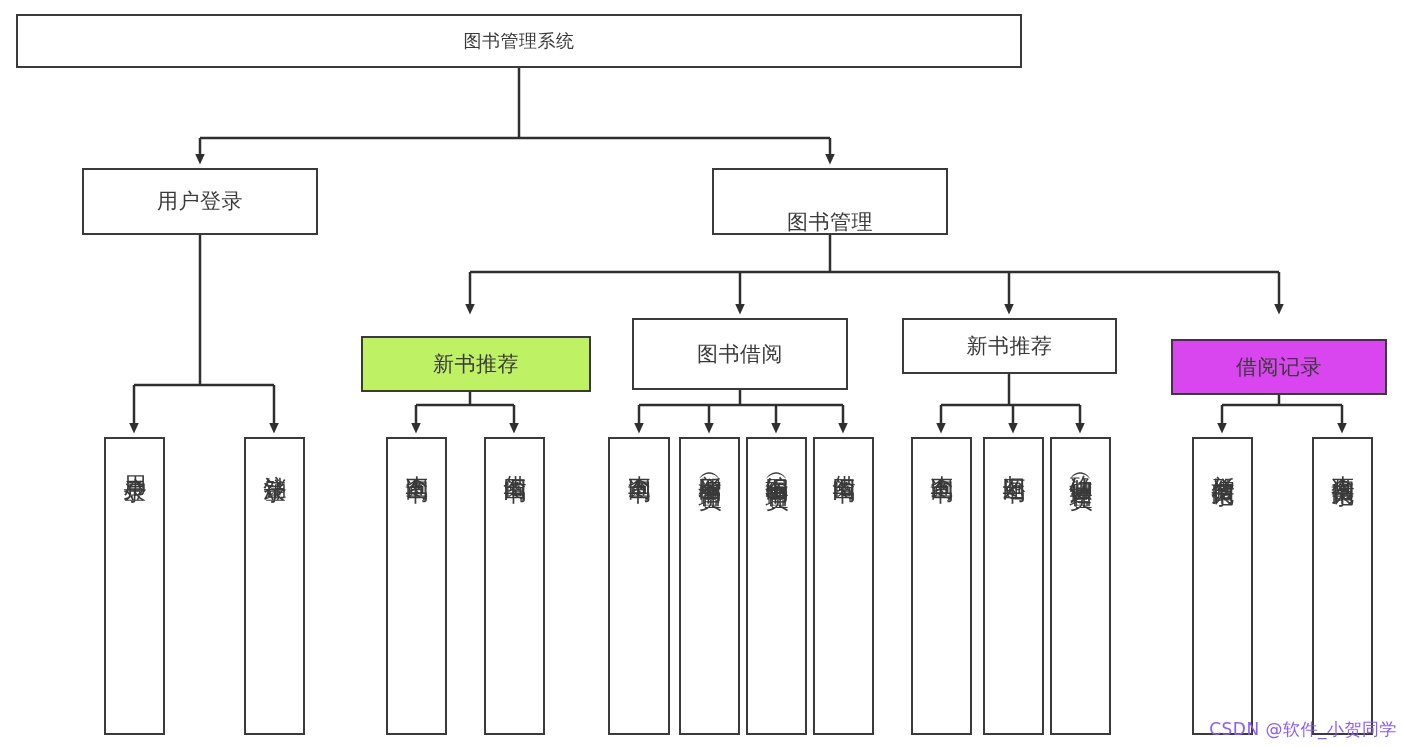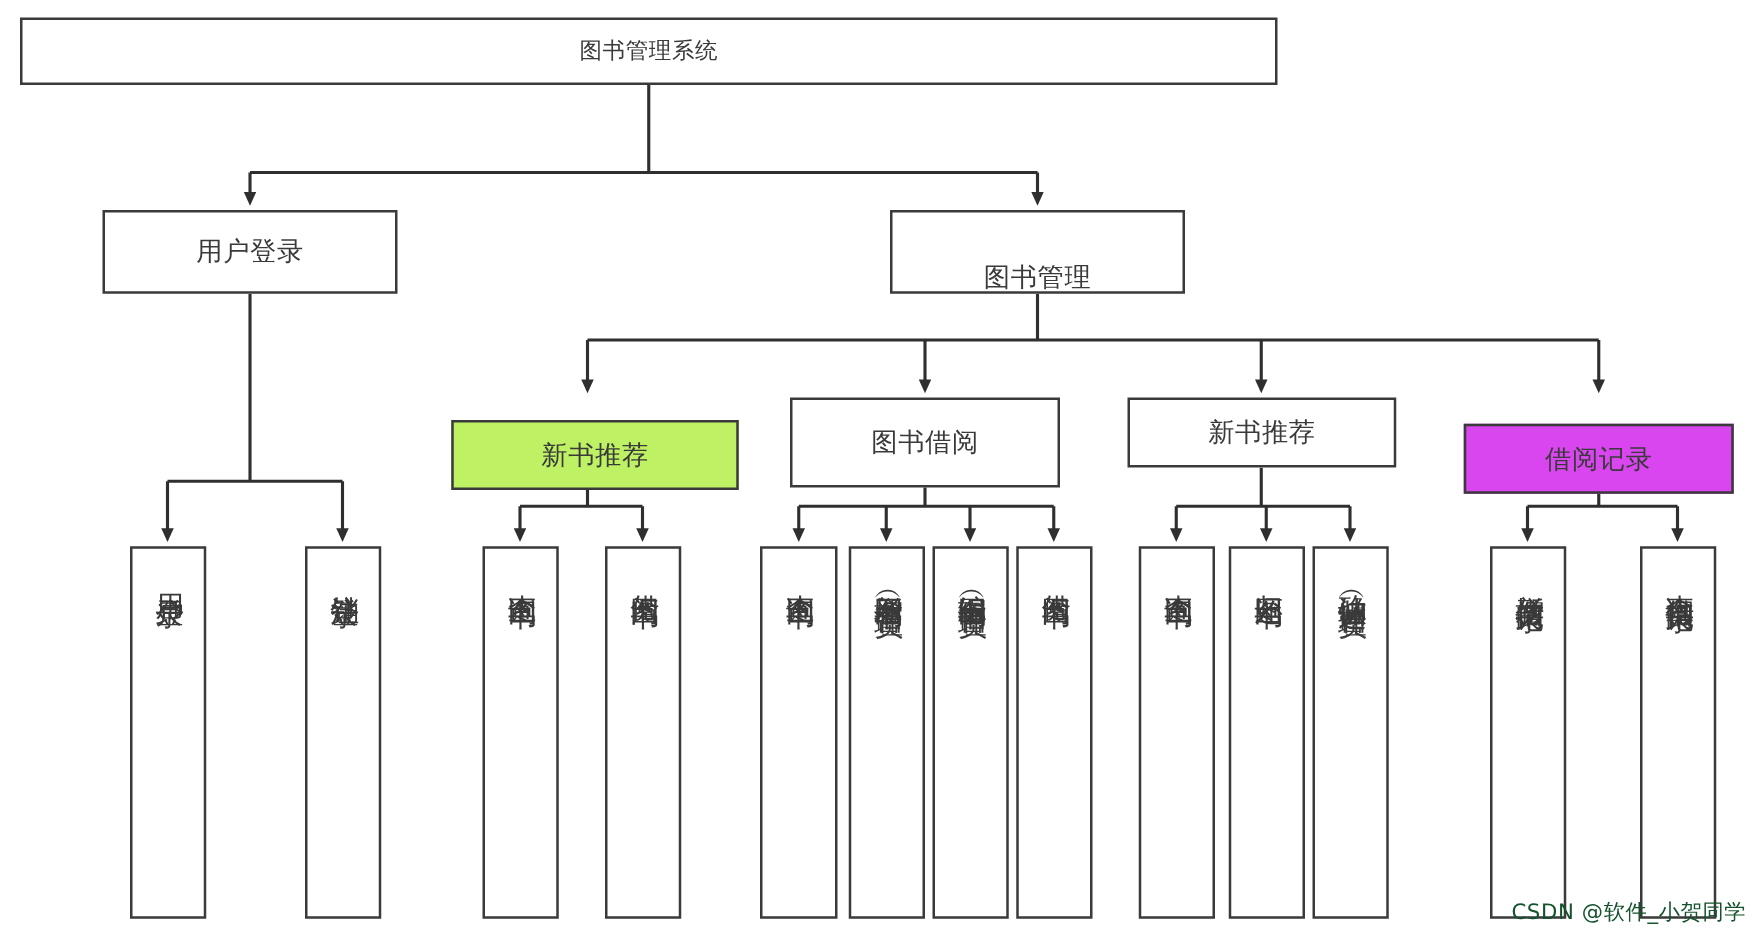--- a/index.html
+++ b/index.html
@@ -186,15 +186,15 @@
   <div class="node vert" style="left: 1050px; top: 437px; width: 61px; height: 298px; background: rgb(255, 255, 255); border-color: rgb(58, 58, 58); border-width: 2.5px; color: rgb(58, 58, 58);">
     <span class="lbl">确认归还（管理员）</span>
   </div>
   <div class="node vert" style="left: 1192px; top: 437px; width: 61px; height: 298px; background: rgb(255, 255, 255); border-color: rgb(58, 58, 58); border-width: 2.5px; color: rgb(58, 58, 58);">
     <span class="lbl">新增借阅记录</span>
   </div>
   <div class="node vert" style="left: 1312px; top: 437px; width: 61px; height: 298px; background: rgb(255, 255, 255); border-color: rgb(58, 58, 58); border-width: 2.5px; color: rgb(58, 58, 58);">
     <span class="lbl">查询借阅记录</span>
   </div>
 
-  <div id="watermark" style="color: #14532d;">CSDN @软件_小贺同学</div>
+  <div id="watermark" style="color: #8b5cf6;">CSDN @软件_小贺同学</div>
 
 </div>
 
 </body></html>

